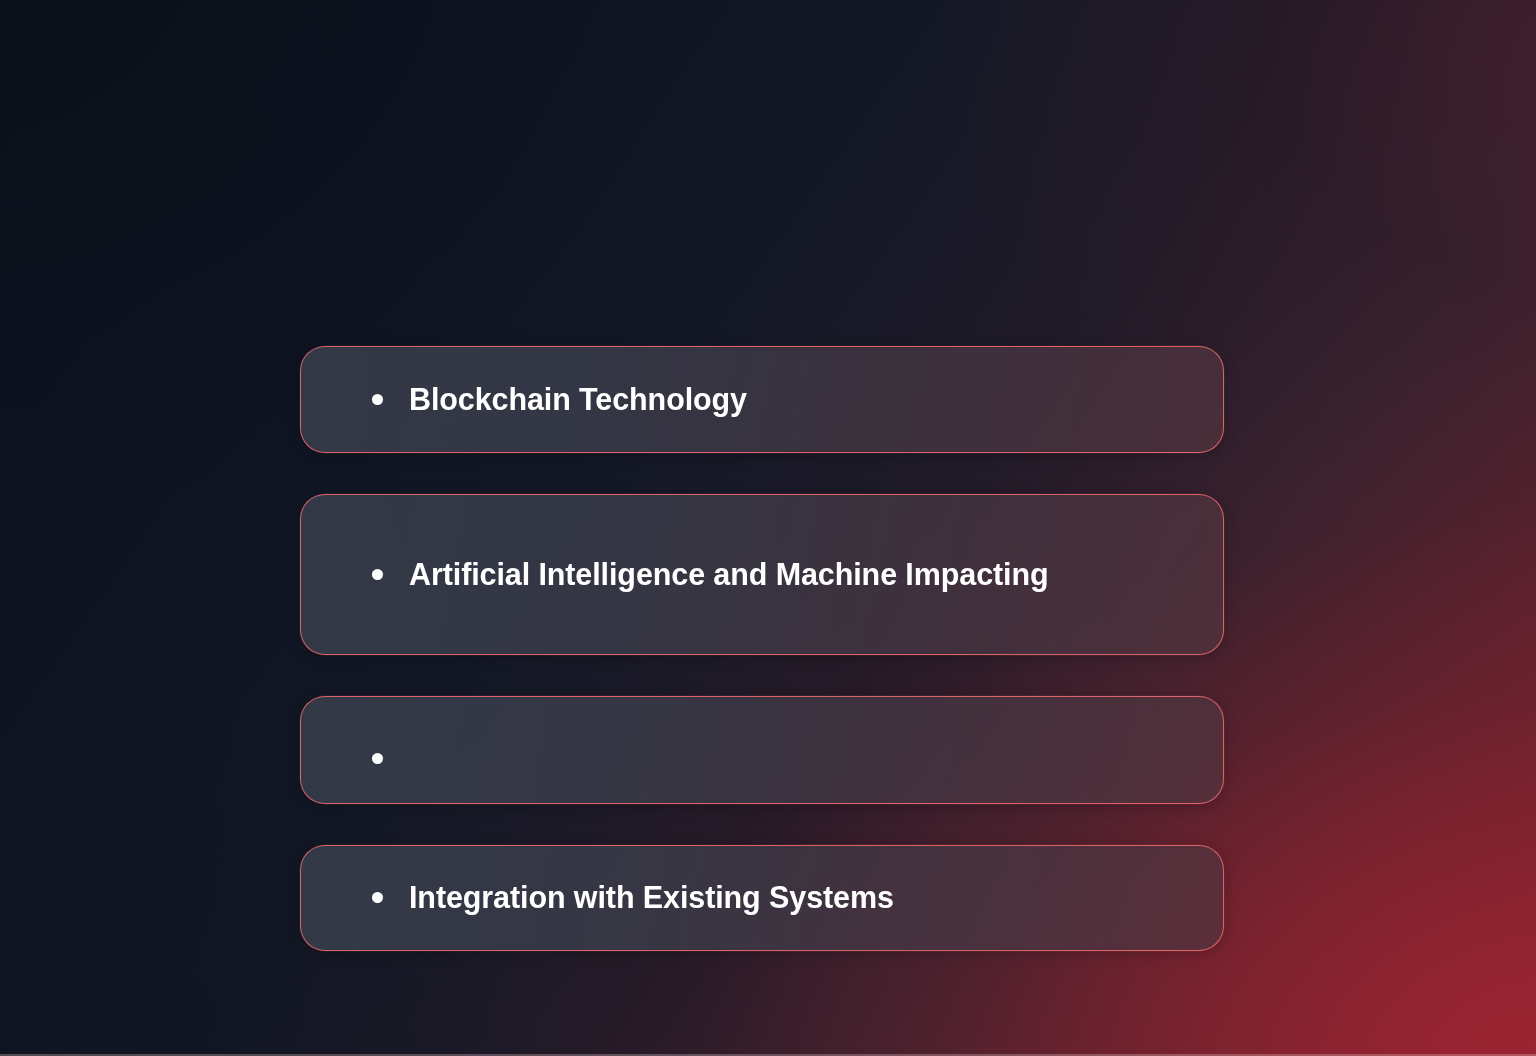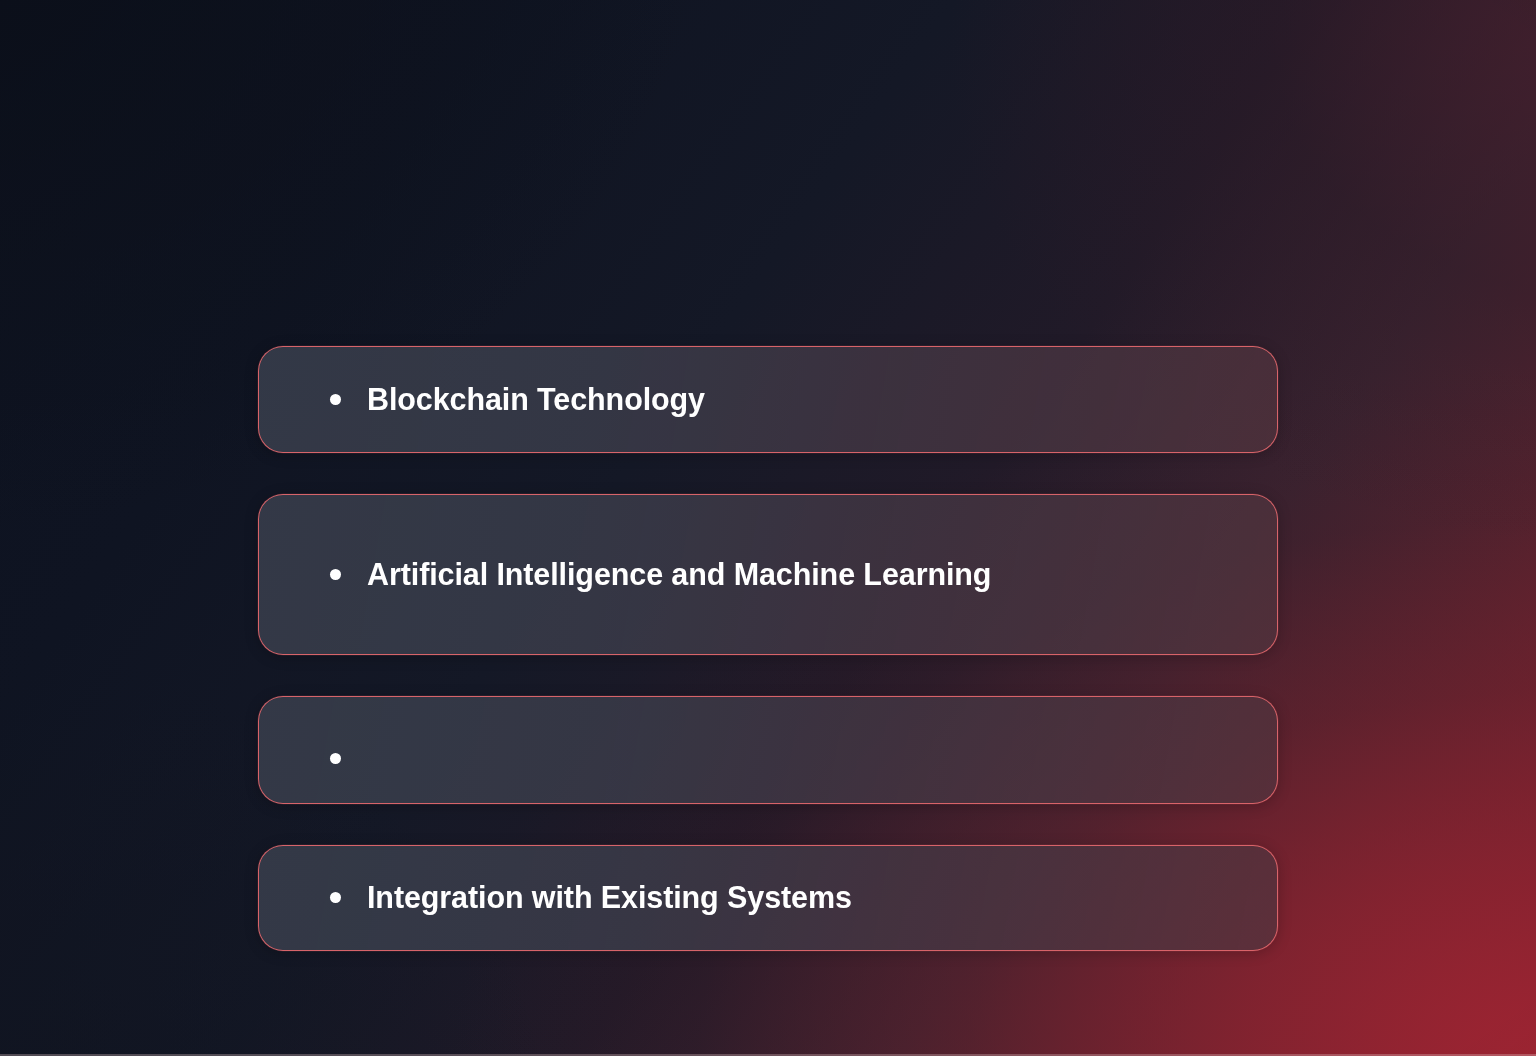--- a/index.html
+++ b/index.html
@@ -99,34 +99,35 @@
   .cards {
     position: absolute;
     left: 258px;
     top: 346px;
     width: 1020px;
   }
 
   .card {
     position: relative;
     box-sizing: border-box;
-    width: 1020px;
+    width: 924px;
     border: 1.6px solid rgba(229,104,110,0.92);
     border-radius: 25px;
     background: linear-gradient(100deg,
         rgba(56,62,76,0.88) 0%,
         rgba(58,60,74,0.85) 34%,
         rgba(68,55,68,0.80) 62%,
         rgba(82,52,62,0.74) 100%);
     display: flex;
     align-items: center;
     margin-bottom: 41px;
     box-shadow: 0 0 0 0.5px rgba(229,104,110,0.18),
                 0 2px 14px rgba(0,0,0,0.22);
     overflow: hidden;
+    margin-left: 42px;
   }
   .card:last-child { margin-bottom: 0; }
 
   .card-h1 { height: 107px; }
   .card-h2 { height: 161px; }
   .card-h3 { height: 108px; }
   .card-h4 { height: 106px; }
 
   .bullet-row {
     display: flex;
@@ -185,21 +186,21 @@
       <div class="card card-h1">
         <div class="bullet-row">
           <span class="bullet-dot"></span>
           <span class="bullet-text">Blockchain Technology</span>
         </div>
       </div>
 
       <div class="card card-h2">
         <div class="bullet-row">
           <span class="bullet-dot"></span>
-          <span class="bullet-text">Artificial Intelligence and Machine Learning</span>
+          <span class="bullet-text">Artificial Intelligence and Machine Impacting</span>
         </div>
       </div>
 
       <div class="card card-h3">
         <div class="bullet-row">
           <span class="bullet-dot"></span>
         </div>
       </div>
 
       <div class="card card-h4">

